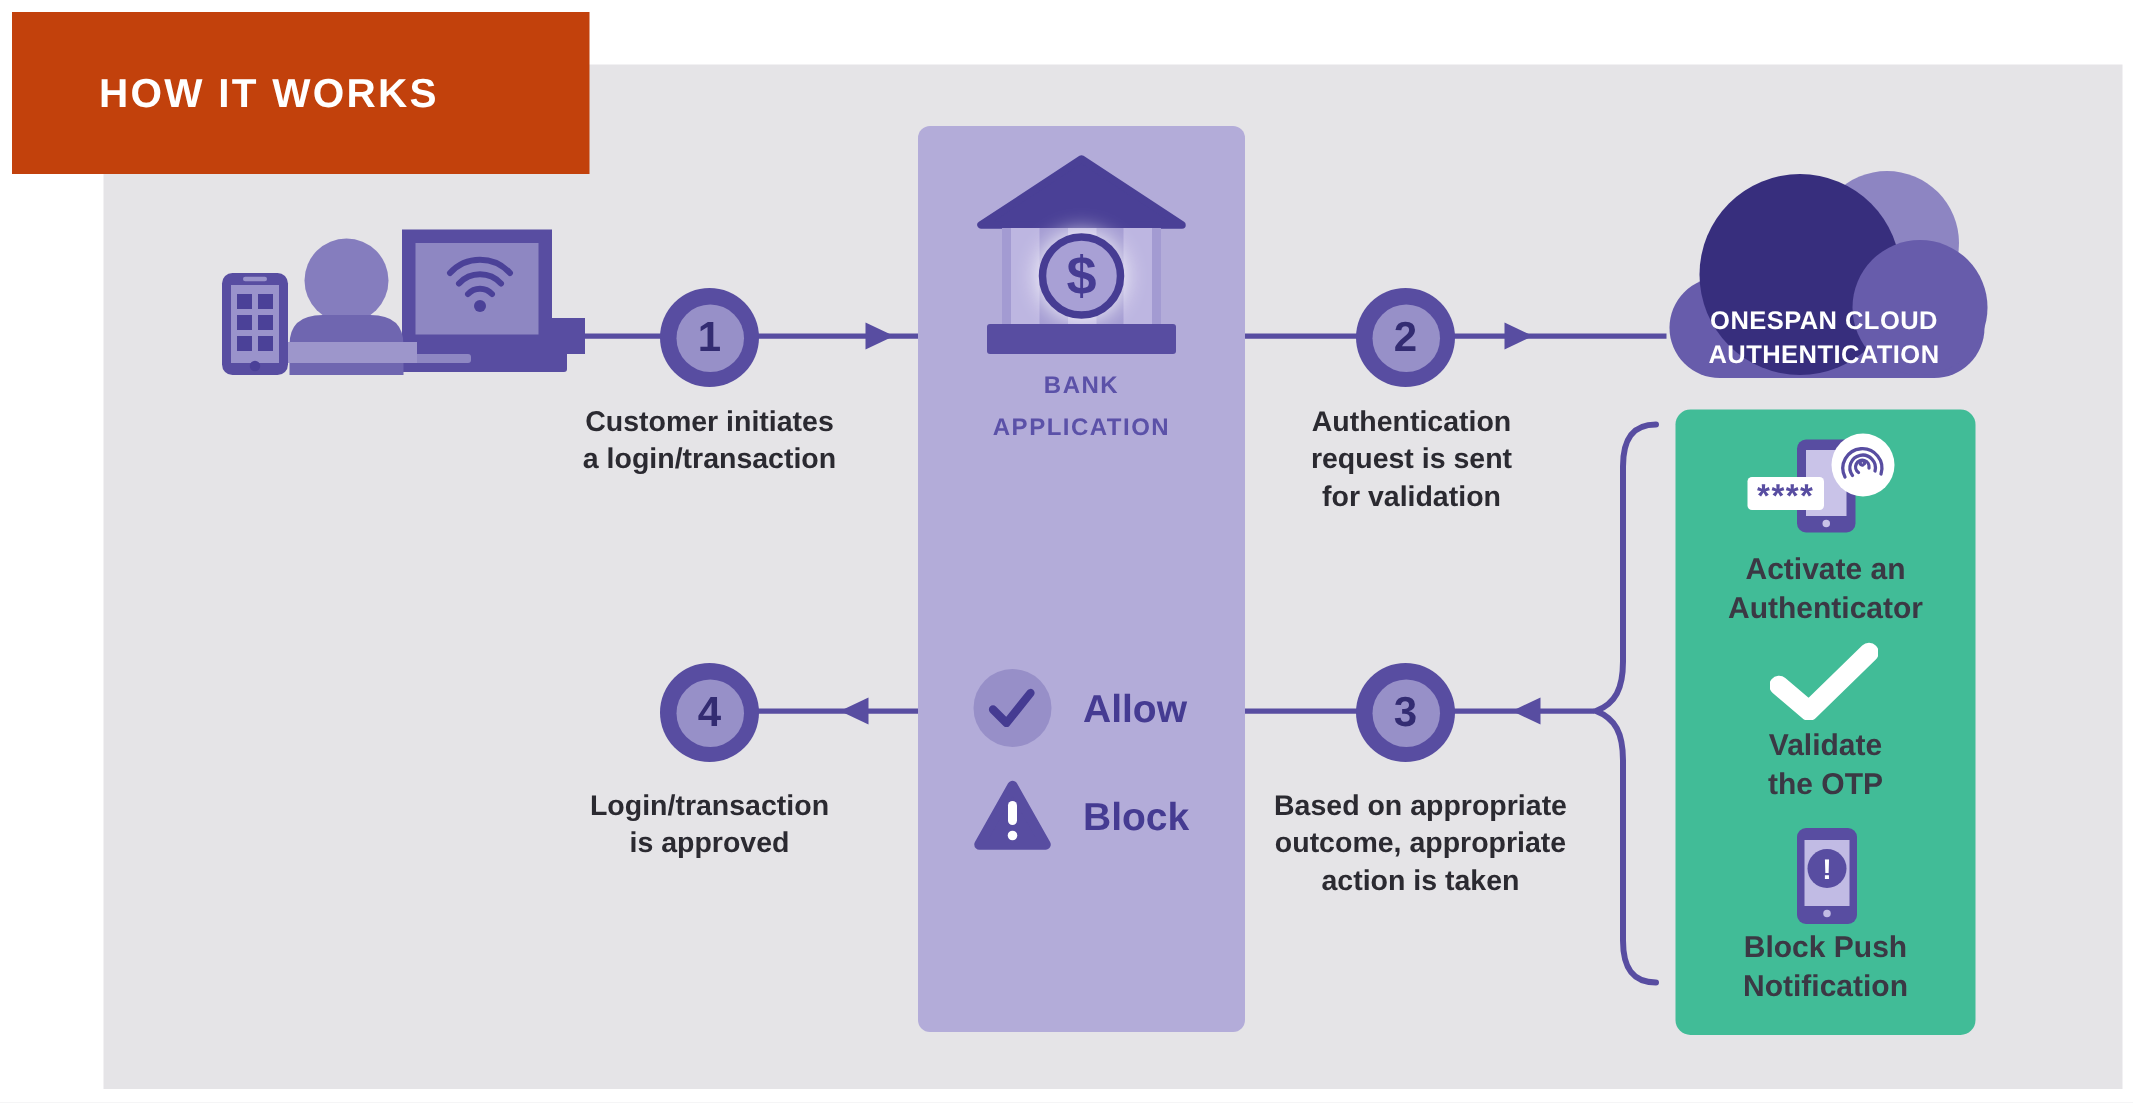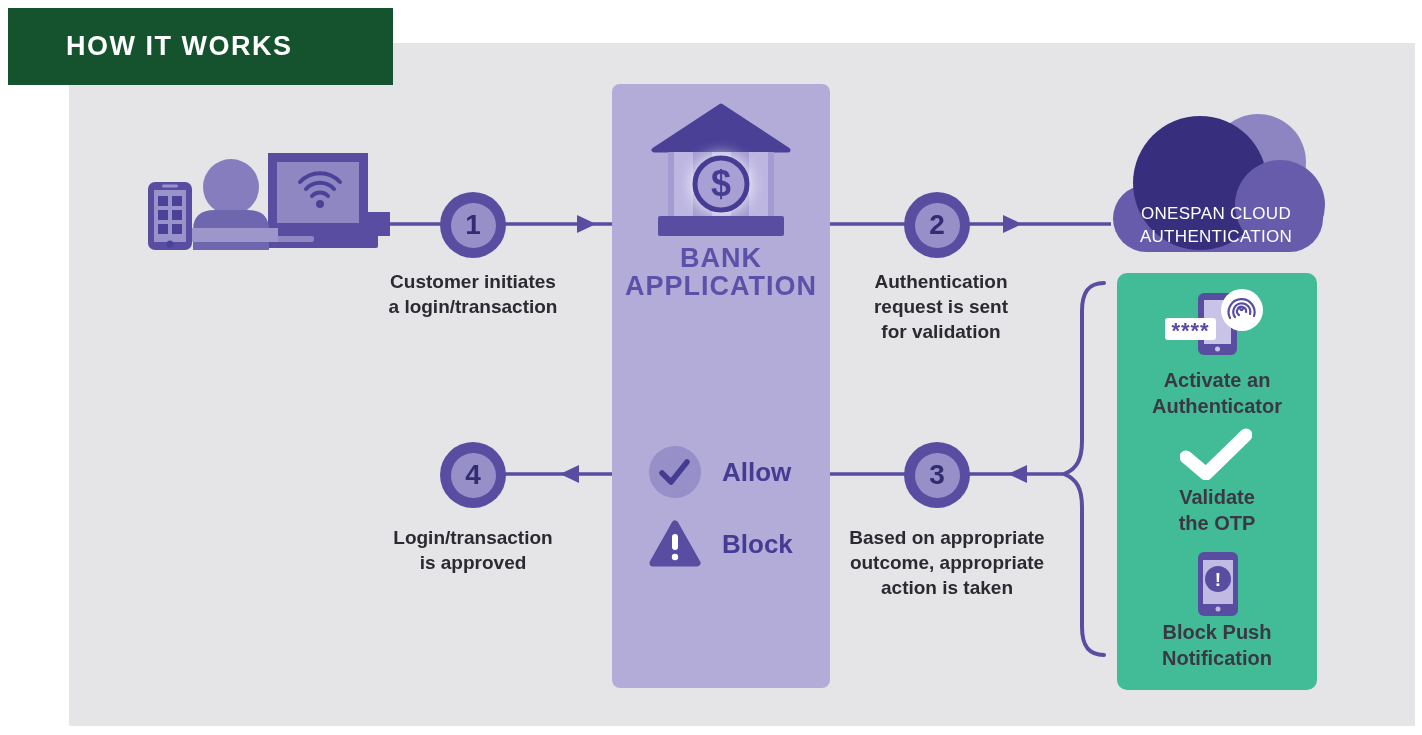--- a/index.html
+++ b/index.html
@@ -1,42 +1,42 @@
 <!DOCTYPE html>
 <html><head>
 <meta charset="utf-8">
 <style>
   * { box-sizing: border-box; }
   body { margin: 0; background: #ffffff; font-family: "Liberation Sans", sans-serif; }
   .canvas { position: relative; width: 1422px; height: 735px; background: #ffffff; overflow: hidden; }
 
   .gray-panel { position: absolute; left: 69px; top: 43px; width: 1346px; height: 683px; background: #E5E4E7; }
 
-  .banner { position: absolute; left: 8px; top: 8px; width: 385px; height: 77px; background: #14532d; display: flex; align-items: center; }
+  .banner { position: absolute; left: 8px; top: 8px; width: 385px; height: 108px; background: #c2410c; display: flex; align-items: center; }
   .banner-title { padding-left: 58px; color: #ffffff; font-size: 27px; font-weight: 700; letter-spacing: 1.5px; }
 
   .overlay { position: absolute; left: 0; top: 0; }
   .abs-svg { position: absolute; }
 
   .step-circle { position: absolute; width: 66px; height: 66px; border-radius: 50%; background: #584DA1; display: flex; align-items: center; justify-content: center; }
   .step-circle .inner { width: 45px; height: 45px; border-radius: 50%; background: #9790C8; display: flex; align-items: center; justify-content: center; font-size: 28px; font-weight: 700; color: #332C72; }
 
   .label { position: absolute; text-align: center; font-size: 19px; line-height: 25px; font-weight: 600; color: #2B2A31; }
   .label span { display: block; }
 
   .bank-panel { position: absolute; left: 612px; top: 84px; width: 218px; height: 604px; background: #B3ACD9; border-radius: 8px; }
-  .bank-title { position: absolute; top: 160px; left: 0; width: 100%; text-align: center; font-size: 27px; font-weight: 700; letter-spacing: 1px; color: #5B51A8; line-height: 28px; }
+  .bank-title { position: absolute; top: 160px; left: 0; width: 100%; text-align: center; font-size: 16px; font-weight: 700; letter-spacing: 1px; color: #5B51A8; line-height: 28px; }
   .bank-title span { display: block; }
 
   .outcome-row { position: absolute; left: 37px; display: flex; align-items: center; height: 52px; }
   .outcome-icon-box { width: 52px; height: 52px; display: flex; align-items: center; justify-content: center; }
   .allow-circle { width: 52px; height: 52px; border-radius: 50%; background: #978FC8; display: flex; align-items: center; justify-content: center; }
   .outcome-label { margin-left: 21px; font-size: 26px; font-weight: 600; color: #453B92; }
 
-  .cloud-label { position: absolute; left: 1118px; top: 202px; width: 196px; text-align: center; color: #ffffff; font-weight: 400; font-size: 17px; line-height: 23px; letter-spacing: 0.3px; }
+  .cloud-label { position: absolute; left: 1118px; top: 202px; width: 196px; text-align: center; color: #ffffff; font-weight: 700; font-size: 17px; line-height: 23px; letter-spacing: 0.3px; }
   .cloud-label span { display: block; }
 
   .green-panel { position: absolute; left: 1117px; top: 273px; width: 200px; height: 417px; background: #41BC97; border-radius: 10px; }
   .method-label { position: absolute; left: 0; width: 100%; text-align: center; font-size: 20px; line-height: 26px; font-weight: 600; color: #3B3844; }
   .method-label span { display: block; }
 </style>
 </head>
 <body>
 
 <div class="canvas">

